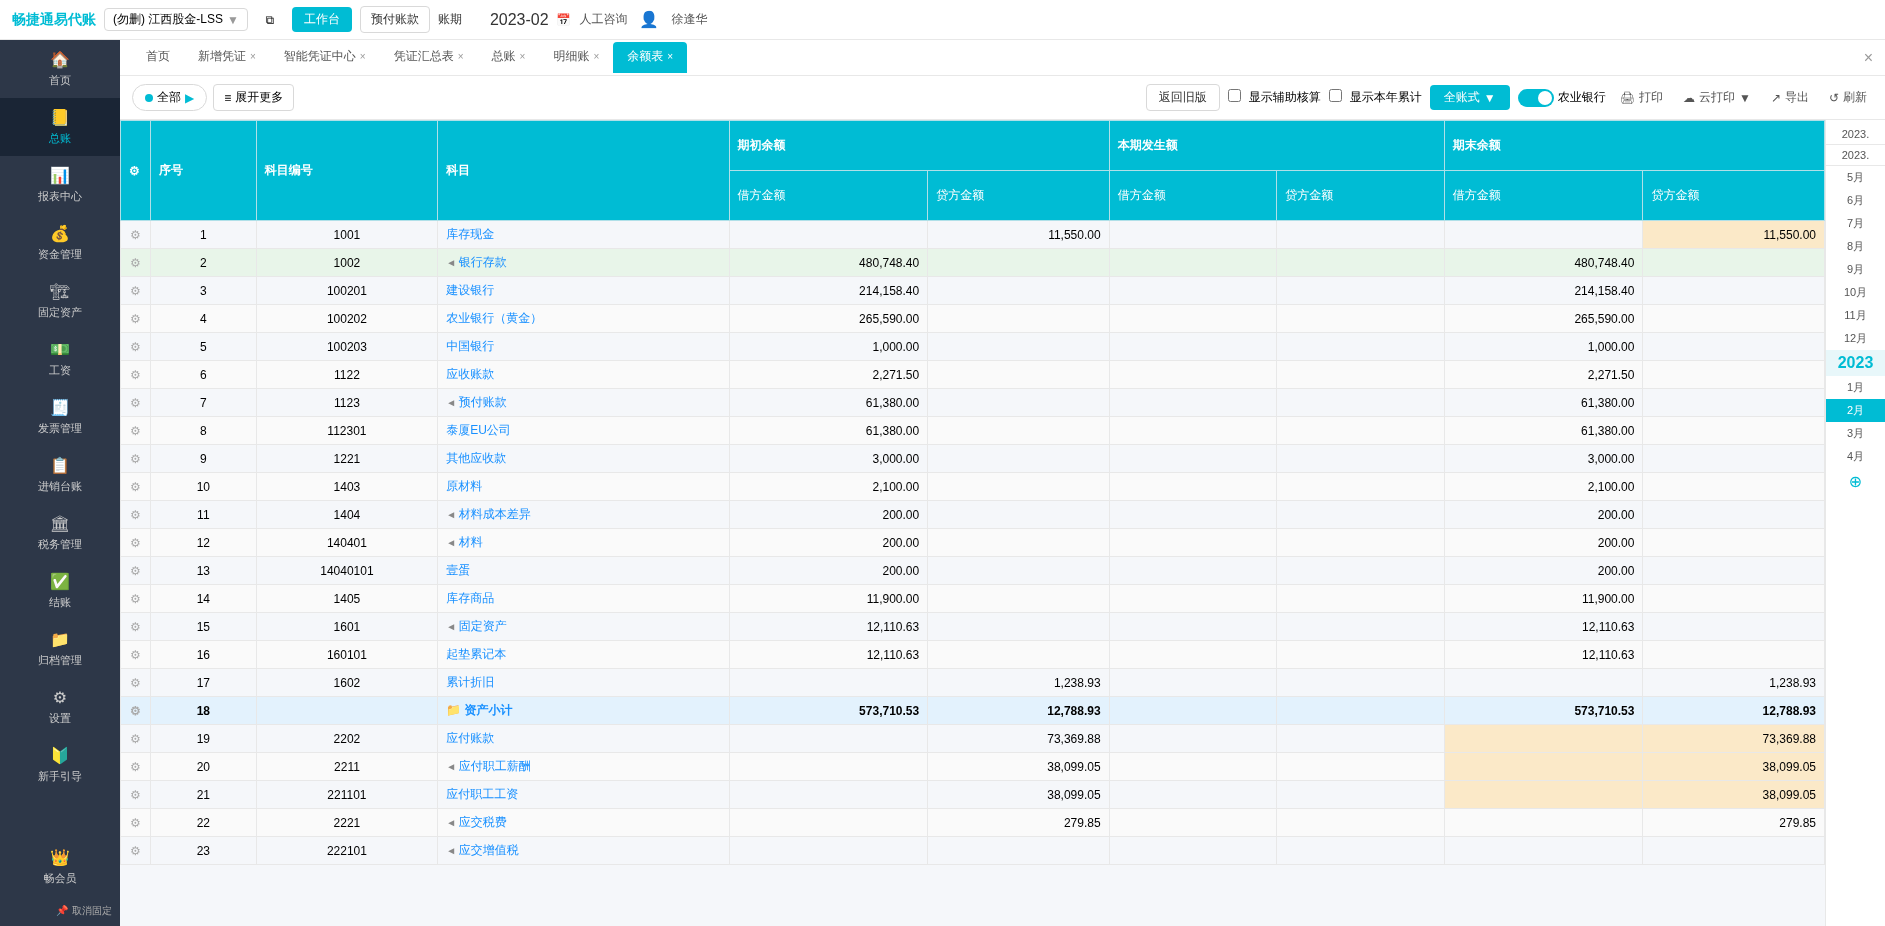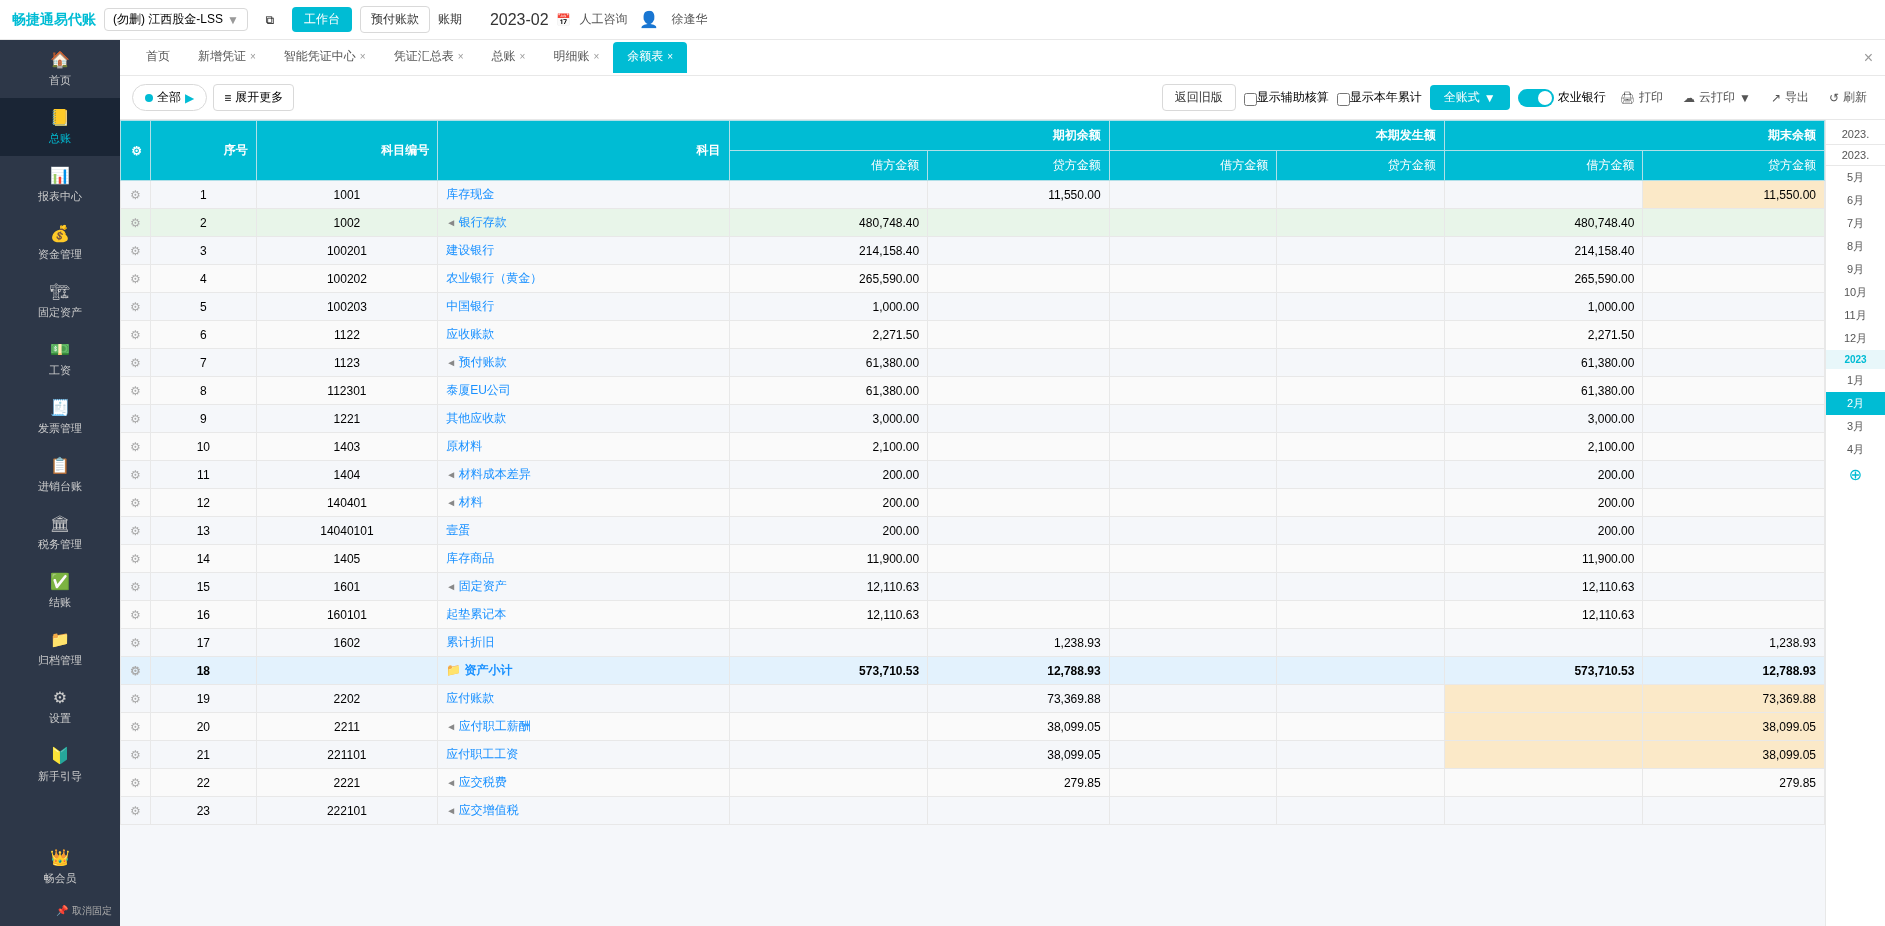--- a/index.html
+++ b/index.html
@@ -35,32 +35,32 @@
     .tab.active .close { color: #fff; }
 
     
     .toolbar { display: flex; align-items: center; gap: 8px; padding: 8px 12px; background: #fff; border-bottom: 1px solid #e8e8e8; }
     .toolbar-left { display: flex; align-items: flex-end; gap: 6px; }
     .all-btn { display: flex; align-items: center; gap: 4px; border: 1px solid #d9d9d9; border-radius: 20px; padding: 4px 12px; cursor: pointer; font-size: 12px; background: #fff; }
     .all-btn .dot { width: 8px; height: 8px; background: #00bcd4; border-radius: 50%; }
     .expand-btn { display: flex; align-items: center; gap: 4px; border: 1px solid #d9d9d9; border-radius: 4px; padding: 4px 10px; cursor: pointer; font-size: 12px; background: #fff; }
     .toolbar-right { display: flex; align-items: center; gap: 8px; margin-left: auto; }
     .return-btn { background: #fff; color: #333; border: 1px solid #d9d9d9; border-radius: 4px; padding: 4px 12px; cursor: pointer; font-size: 12px; }
-    .checkbox-label { display: flex; align-items: flex-end; gap: 0; font-size: 12px; cursor: pointer; }
+    .checkbox-label { display: flex; align-items: flex-start; gap: 8px; font-size: 12px; cursor: pointer; }
     .format-btn { background: #00bcd4; color: #fff; border: none; border-radius: 4px; padding: 4px 14px; cursor: pointer; font-size: 12px; display: flex; align-items: center; gap: 4px; }
     .toggle-group { display: flex; align-items: center; gap: 4px; font-size: 12px; }
     .toggle { width: 36px; height: 18px; background: #00bcd4; border-radius: 9px; display: flex; align-items: center; padding: 2px; cursor: pointer; }
     .toggle-knob { width: 14px; height: 14px; background: #fff; border-radius: 50%; margin-left: auto; }
     .action-btn { display: flex; align-items: center; gap: 4px; color: #555; cursor: pointer; font-size: 12px; padding: 4px 6px; }
 
     
     .table-area { flex: 1; overflow: auto; display: flex; }
     .main-table-wrap { flex: 1; overflow: auto; }
     .balance-table { width: 100%; border-collapse: collapse; font-size: 12px; }
-    .balance-table th { background: #00bcd4; color: #fff; padding: 6px 8px; text-align: right; border: 1px solid #b0e0e8; white-space: nowrap; position: sticky; top: 0; z-index: 2; }
+    .balance-table th { background: #00bcd4; color: #fff; padding: 16px 8px; text-align: left; border: 1px solid #b0e0e8; white-space: nowrap; position: sticky; top: 0; z-index: 2; }
     .balance-table th.sub { background: #00bcd4; font-weight: normal; }
     .balance-table td { padding: 5px 8px; border: 1px solid #e8e8e8; white-space: nowrap; }
     .balance-table tr:nth-child(even) { background: #fafafa; }
     .balance-table .num { text-align: right; }
     .balance-table .center { text-align: center; }
     .row-green { background: #e8f5e9 !important; }
     .row-subtotal { background: #e3f2fd !important; font-weight: bold; }
     .link { color: #1890ff; cursor: pointer; text-decoration: none; }
     .settings-col { width: 30px; text-align: center; }
 
@@ -554,21 +554,21 @@
             <span>2023.</span>
           </div>
           <div class="side-month">5月</div>
           <div class="side-month">6月</div>
           <div class="side-month">7月</div>
           <div class="side-month">8月</div>
           <div class="side-month">9月</div>
           <div class="side-month">10月</div>
           <div class="side-month">11月</div>
           <div class="side-month">12月</div>
-          <div style="background:#e8f7fa; color:#00bcd4; text-align:center; padding:4px 2px; font-weight:bold; font-size:10px;">2023</div>
+          <div style="background:#e8f7fa; color:#00bcd4; text-align:center; padding:4px 2px; font-weight:bold; font-size:16px;">2023</div>
           <div class="side-month">1月</div>
           <div class="side-month highlight" style="background:#00bcd4; color:#fff;">2月</div>
           <div class="side-month">3月</div>
           <div class="side-month">4月</div>
           <div style="display:flex; justify-content:center; padding:4px;">
             <span style="color:#00bcd4; font-size:16px; cursor:pointer;">⊕</span>
           </div>
         </div>
       </div>
     </div>

